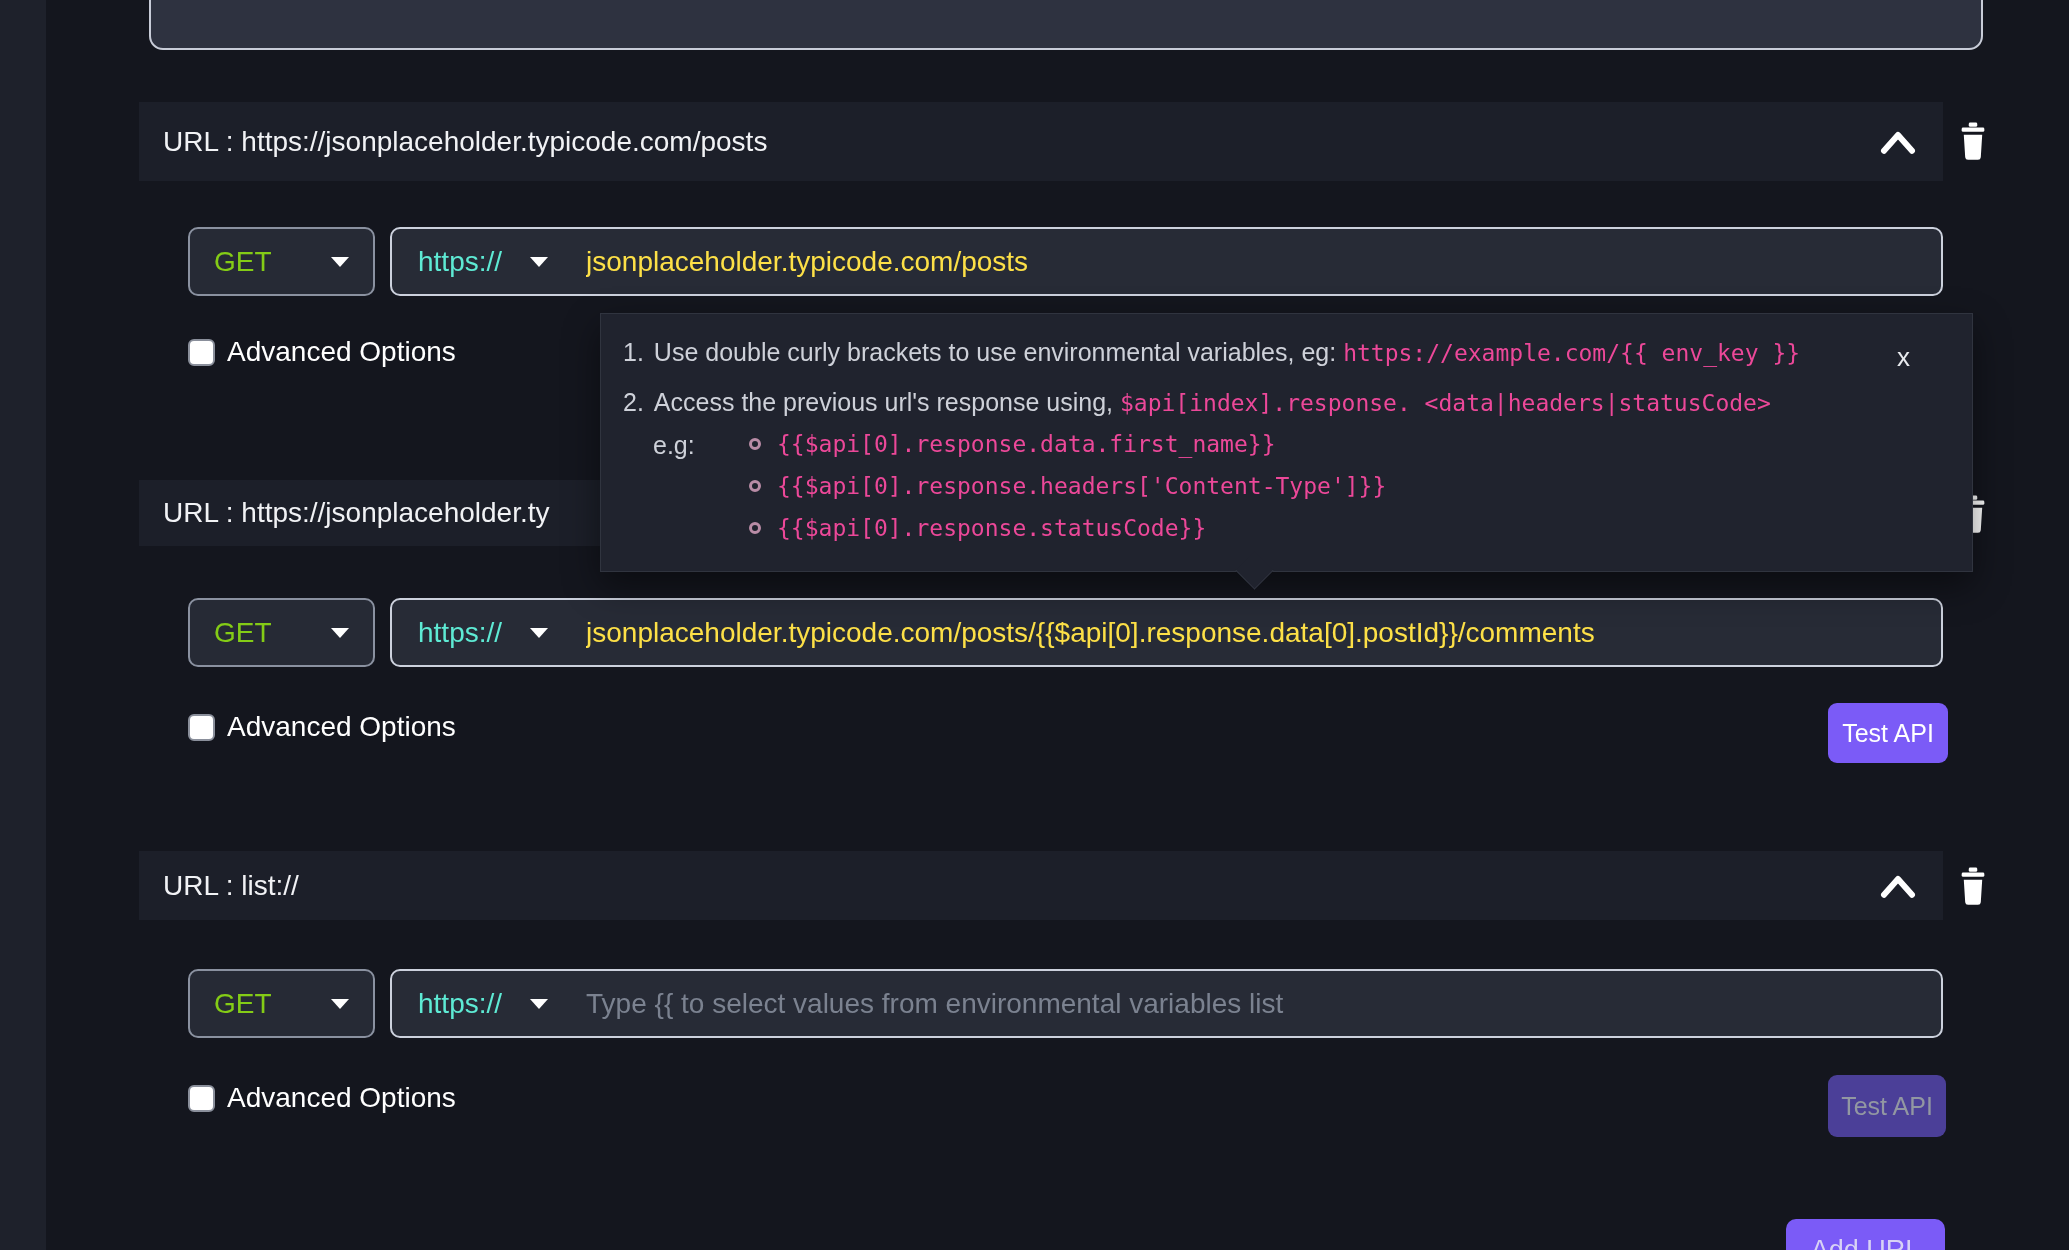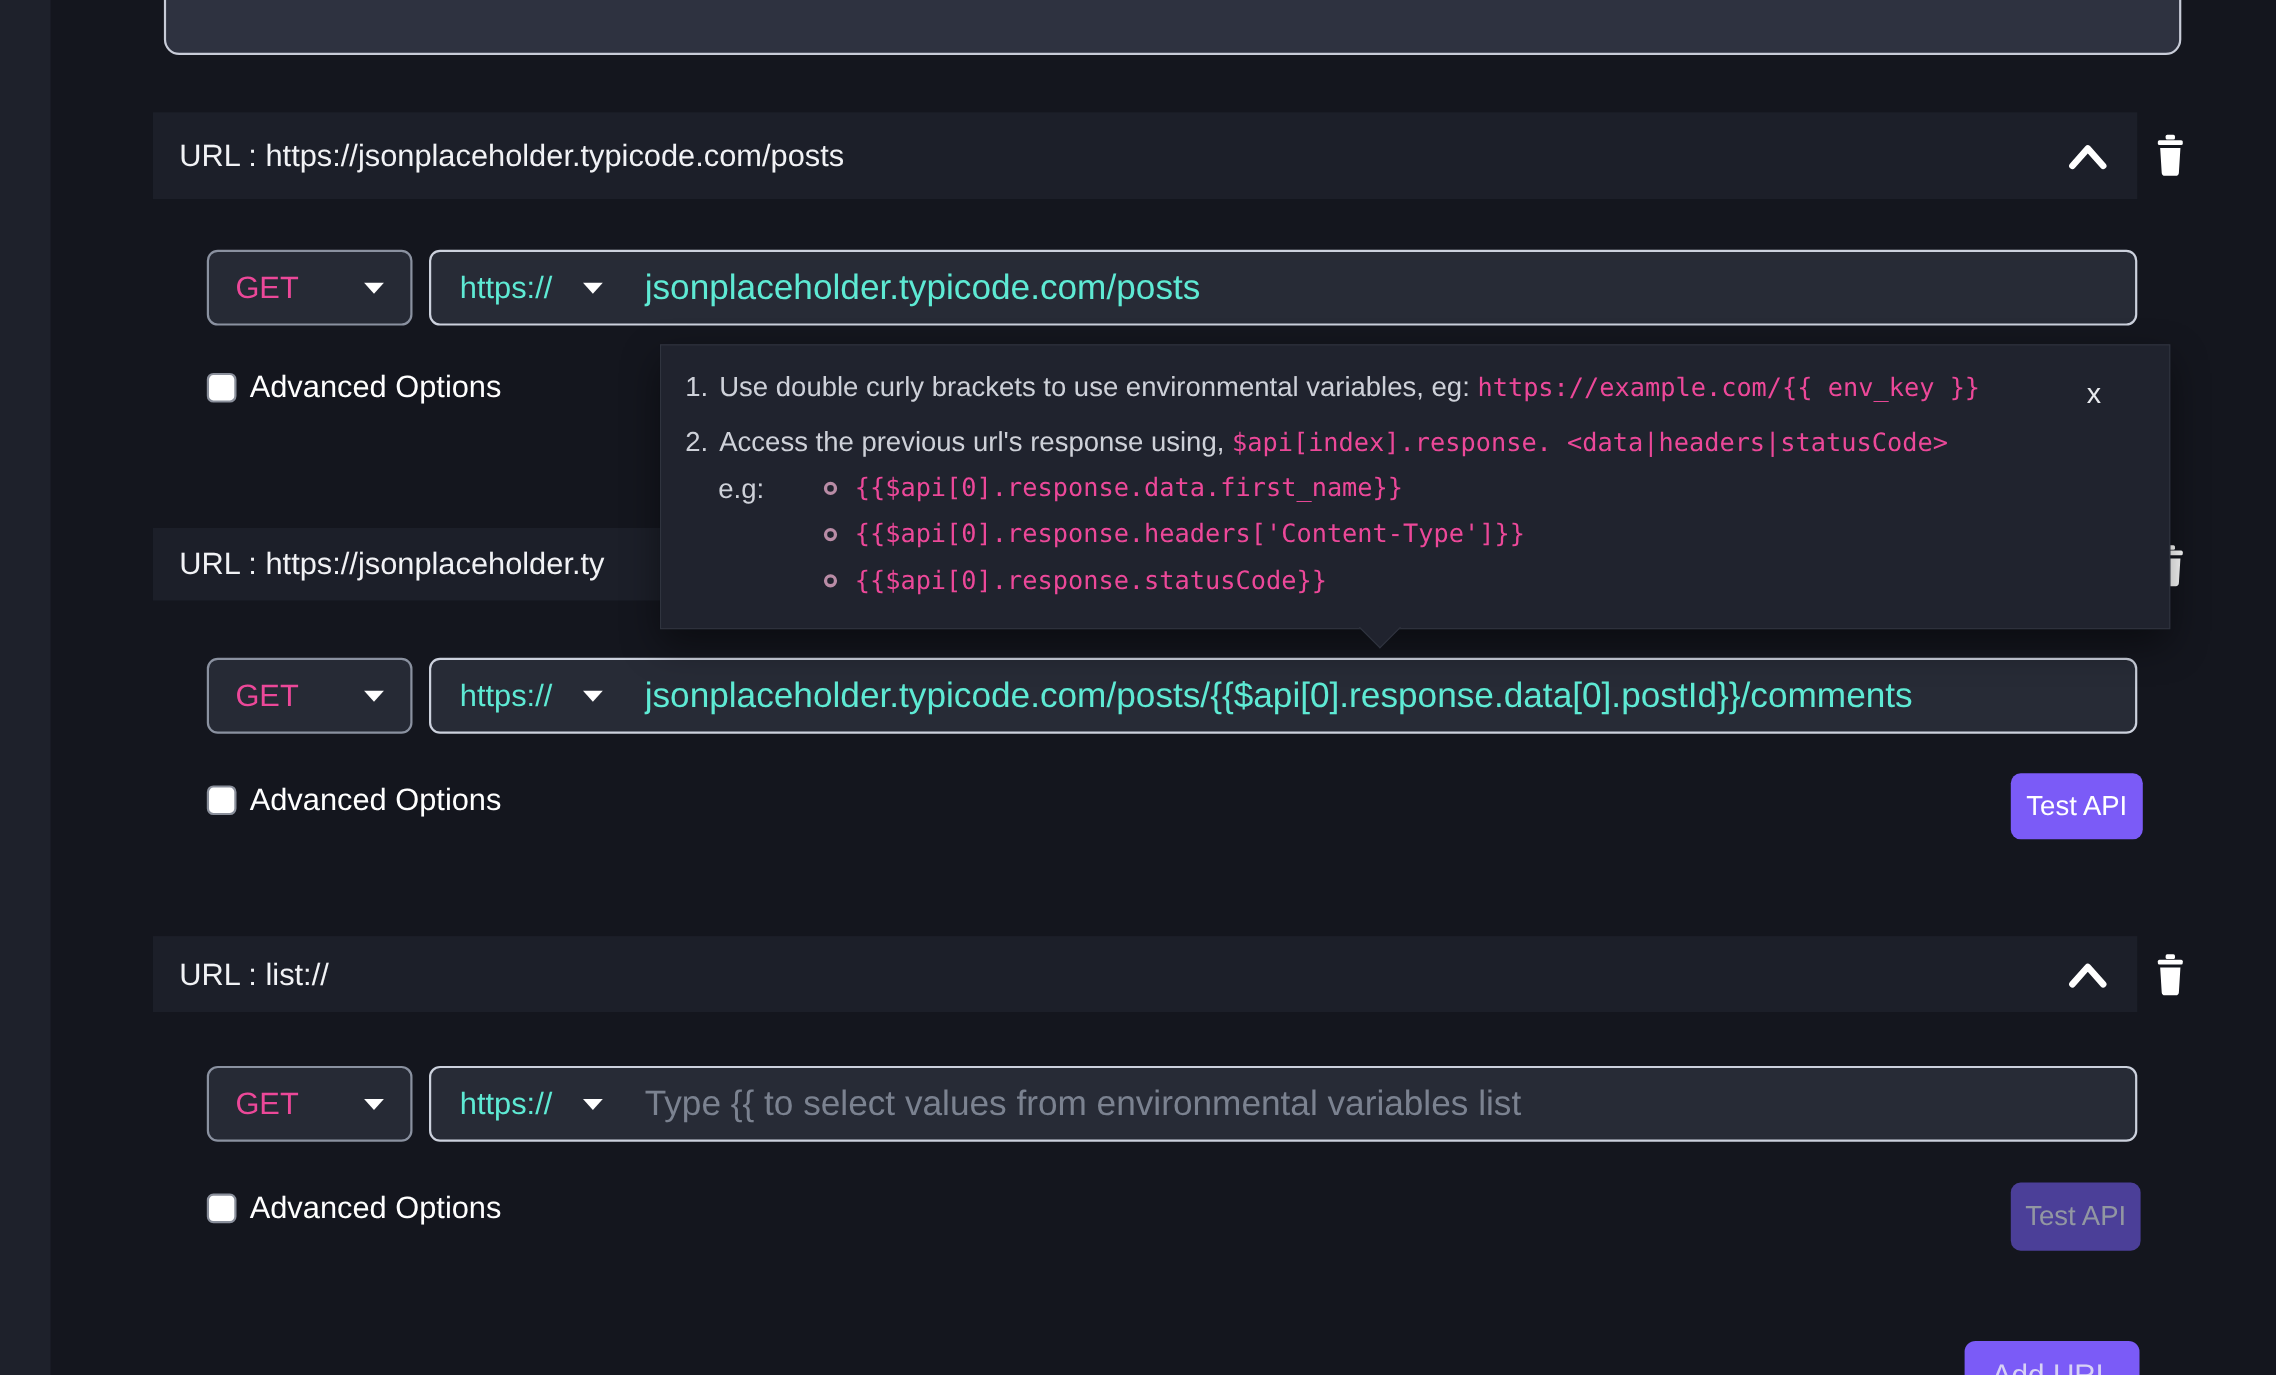--- a/index.html
+++ b/index.html
@@ -17,32 +17,32 @@
   .bar3{top:851px;height:69px;}
   .bar-chevron{margin-left:auto;background:none;border:none;padding:0;width:42px;height:30px;cursor:pointer;}
 
   .trash-btn{position:absolute;width:34px;height:40px;background:none;border:none;padding:0;cursor:pointer;z-index:3;}
   .trash1{left:1956px;top:121px;}
   .trash2{left:1956px;top:494px;}
   .trash3{left:1956px;top:866px;}
 
   .method-select{position:absolute;left:188px;width:187px;height:69px;border:2px solid #8a91a0;border-radius:10px;
                  background:#262a35;display:flex;align-items:center;justify-content:space-between;
-                 padding:0 24px;box-sizing:border-box;color:#ec4899;font-size:28px;cursor:pointer;z-index:2;}
+                 padding:0 24px;box-sizing:border-box;color:#84cc16;font-size:28px;cursor:pointer;z-index:2;}
   .row1{top:227px;} .row2{top:598px;} .row3{top:969px;}
 
   .input-group{position:absolute;left:390px;width:1553px;height:69px;border:2px solid #ccd1dd;border-radius:10px;
                background:#272b36;display:flex;align-items:center;color:#eef0f4;font-size:28px;
                padding:0 26px;box-sizing:border-box;z-index:2;}
   .proto{color:#5eead4;}
   .caret-down{width:0;height:0;border-left:9px solid transparent;border-right:9px solid transparent;
               border-top:10px solid #ffffff;display:inline-block;}
   .proto-caret{margin-left:28px;}
-  .url-input{flex:1;margin-left:36px;background:transparent;border:none;outline:none;color:#5eead4;
-             font-size:32px;font-family:"Liberation Sans",sans-serif;}
+  .url-input{flex:1;margin-left:36px;background:transparent;border:none;outline:none;color:#fde047;
+             font-size:28px;font-family:"Liberation Sans",sans-serif;}
   .url-input::placeholder{color:#7b8290;opacity:1;}
 
   .adv-row{position:absolute;left:188px;display:flex;align-items:center;gap:12px;color:#ffffff;
            font-size:28px;height:32px;z-index:2;}
   .adv1{top:336px;} .adv2{top:711px;} .adv3{top:1082px;}
   .checkbox{width:27px;height:27px;background:#ffffff;border:2px solid #8a8f9b;border-radius:6px;
             box-sizing:border-box;cursor:pointer;flex:0 0 auto;}
 
   .test-api{position:absolute;left:1828px;border:none;border-radius:9px;font-size:25px;
             font-family:"Liberation Sans",sans-serif;cursor:pointer;z-index:2;}

